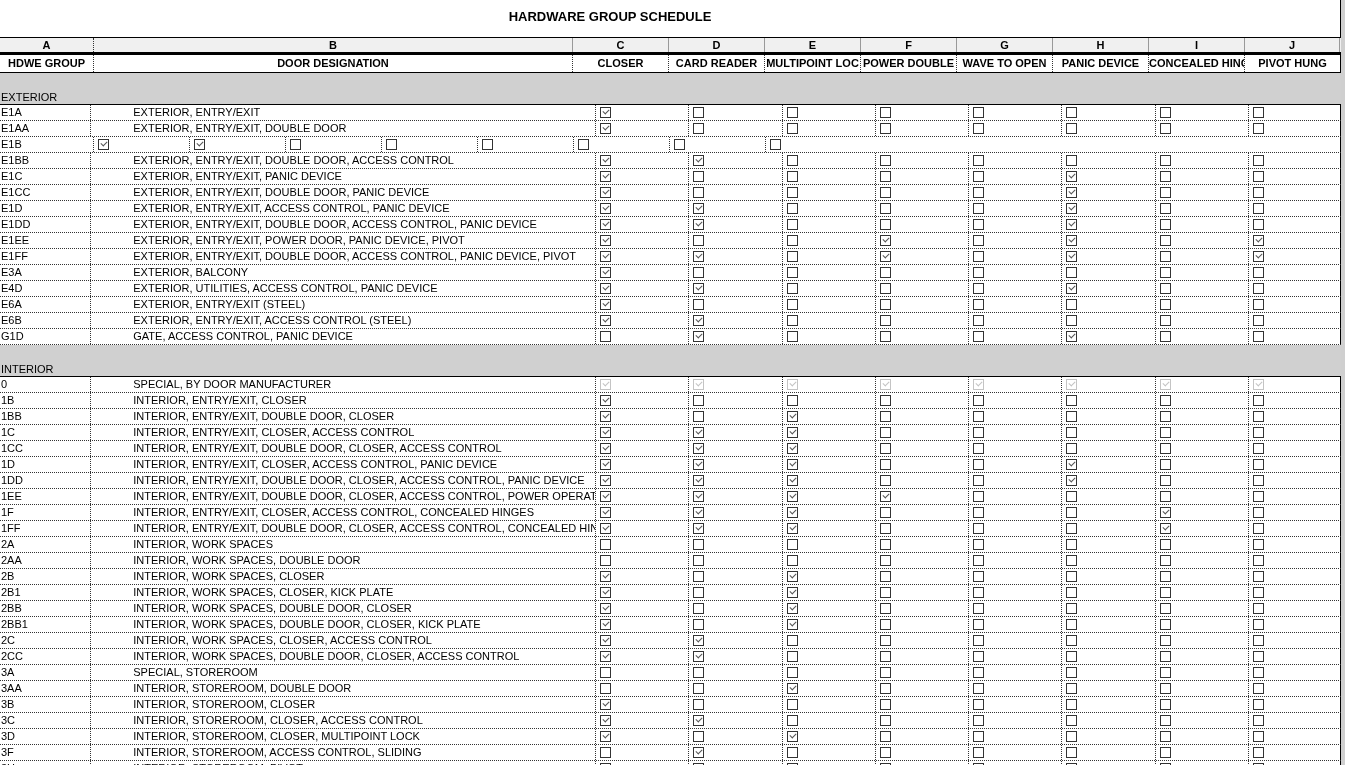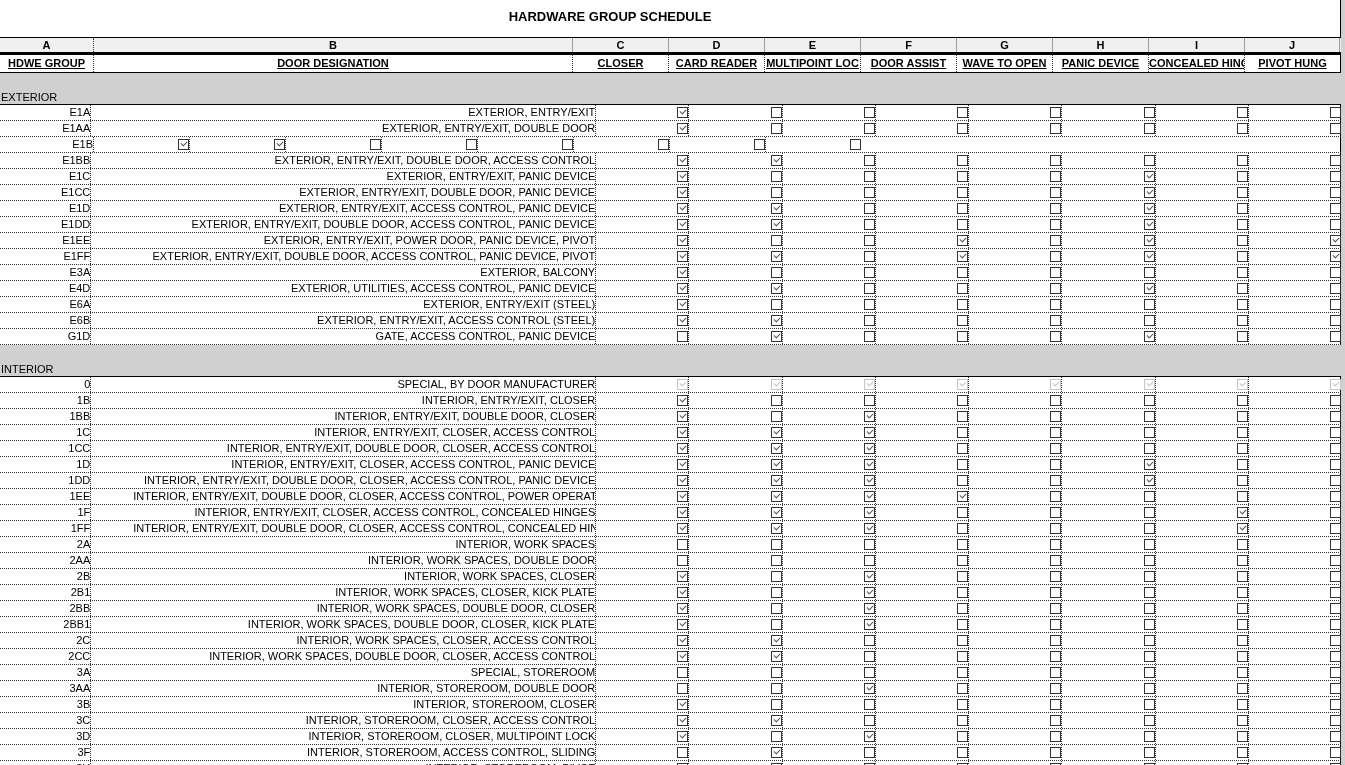--- a/index.html
+++ b/index.html
@@ -11,25 +11,25 @@
            font-weight:bold; font-size:13px; line-height:34px; }
   .tbl { position:absolute; left:0; top:37px; width:1341px; }
   .row { position:relative; display:flex; height:16px; box-sizing:border-box; }
   .cell { box-sizing:border-box; height:100%; border-right:1px dotted #333; overflow:hidden;
           white-space:nowrap; }
   .cell:last-child { border-right:none; }
   .c0 { width:94px; } .c1 { width:479px; } .cc { width:96px; } .clast { width:95px; }
   .letters { height:18px; background:#f0f0f0; border-top:1.5px solid #000; border-bottom:3px solid #000; }
   .letters .cell { text-align:center; font-weight:bold; font-size:11px; line-height:15px; border-right:1px solid #999; }
   .letters .cell.c0 { border-right:1px dotted #333; }
-  .heads { height:18px; border-bottom:1.5px solid #000;text-decoration:underline; }
+  .heads { height:18px; border-bottom:1.5px solid #000; }
   .heads .cell { text-align:center; font-weight:bold; font-size:11px; line-height:16px; }
   .group { height:32px; background:#d0d0d0; border-bottom:1.5px solid #000;text-decoration:underline; }
   .group .lbl { position:absolute; left:1px; bottom:1px; font-size:11px; }
-  .data { border-bottom:1px dotted #333;text-align:right; }
+  .data { border-bottom:1px dotted #333; }
   .data .cell { line-height:15px; padding-left:1px; }
   .data .c1 { padding-left:2px;margin-left:40px; }
   .cb { display:inline-block; width:11px; height:11px; box-sizing:border-box; border:1px solid #333;
         margin-left:3px; margin-top:2px; position:relative; background:#fff; }
   .cb.on::after { content:""; position:absolute; left:2px; top:1px; width:5px; height:3px;
         border-left:1.5px solid #555; border-bottom:1.5px solid #555; transform:rotate(-45deg); }
   .cb.dim { border-color:#c4c4c4; }
   .cb.dim::after { content:""; position:absolute; left:2px; top:1px; width:5px; height:3px;
         border-left:1.5px solid #c4c4c4; border-bottom:1.5px solid #c4c4c4; transform:rotate(-45deg); }
 </style>
@@ -53,21 +53,21 @@
     <div class="cell cc">H</div>
     <div class="cell cc">I</div>
     <div class="cell clast">J</div>
   </div>
   <div class="row heads">
     <div class="cell c0">HDWE GROUP</div>
     <div class="cell c1">DOOR DESIGNATION</div>
     <div class="cell cc">CLOSER</div>
     <div class="cell cc">CARD READER</div>
     <div class="cell cc">MULTIPOINT LOC</div>
-    <div class="cell cc">DOOR ASSIST</div>
+    <div class="cell cc">POWER DOUBLE</div>
     <div class="cell cc">WAVE TO OPEN</div>
     <div class="cell cc">PANIC DEVICE</div>
     <div class="cell cc">CONCEALED HING</div>
     <div class="cell clast">PIVOT HUNG</div>
   </div>
   <div id="body-rows">
       <div class="row group">
         <span class="lbl">EXTERIOR</span>
       </div>
       <div class="row data">

